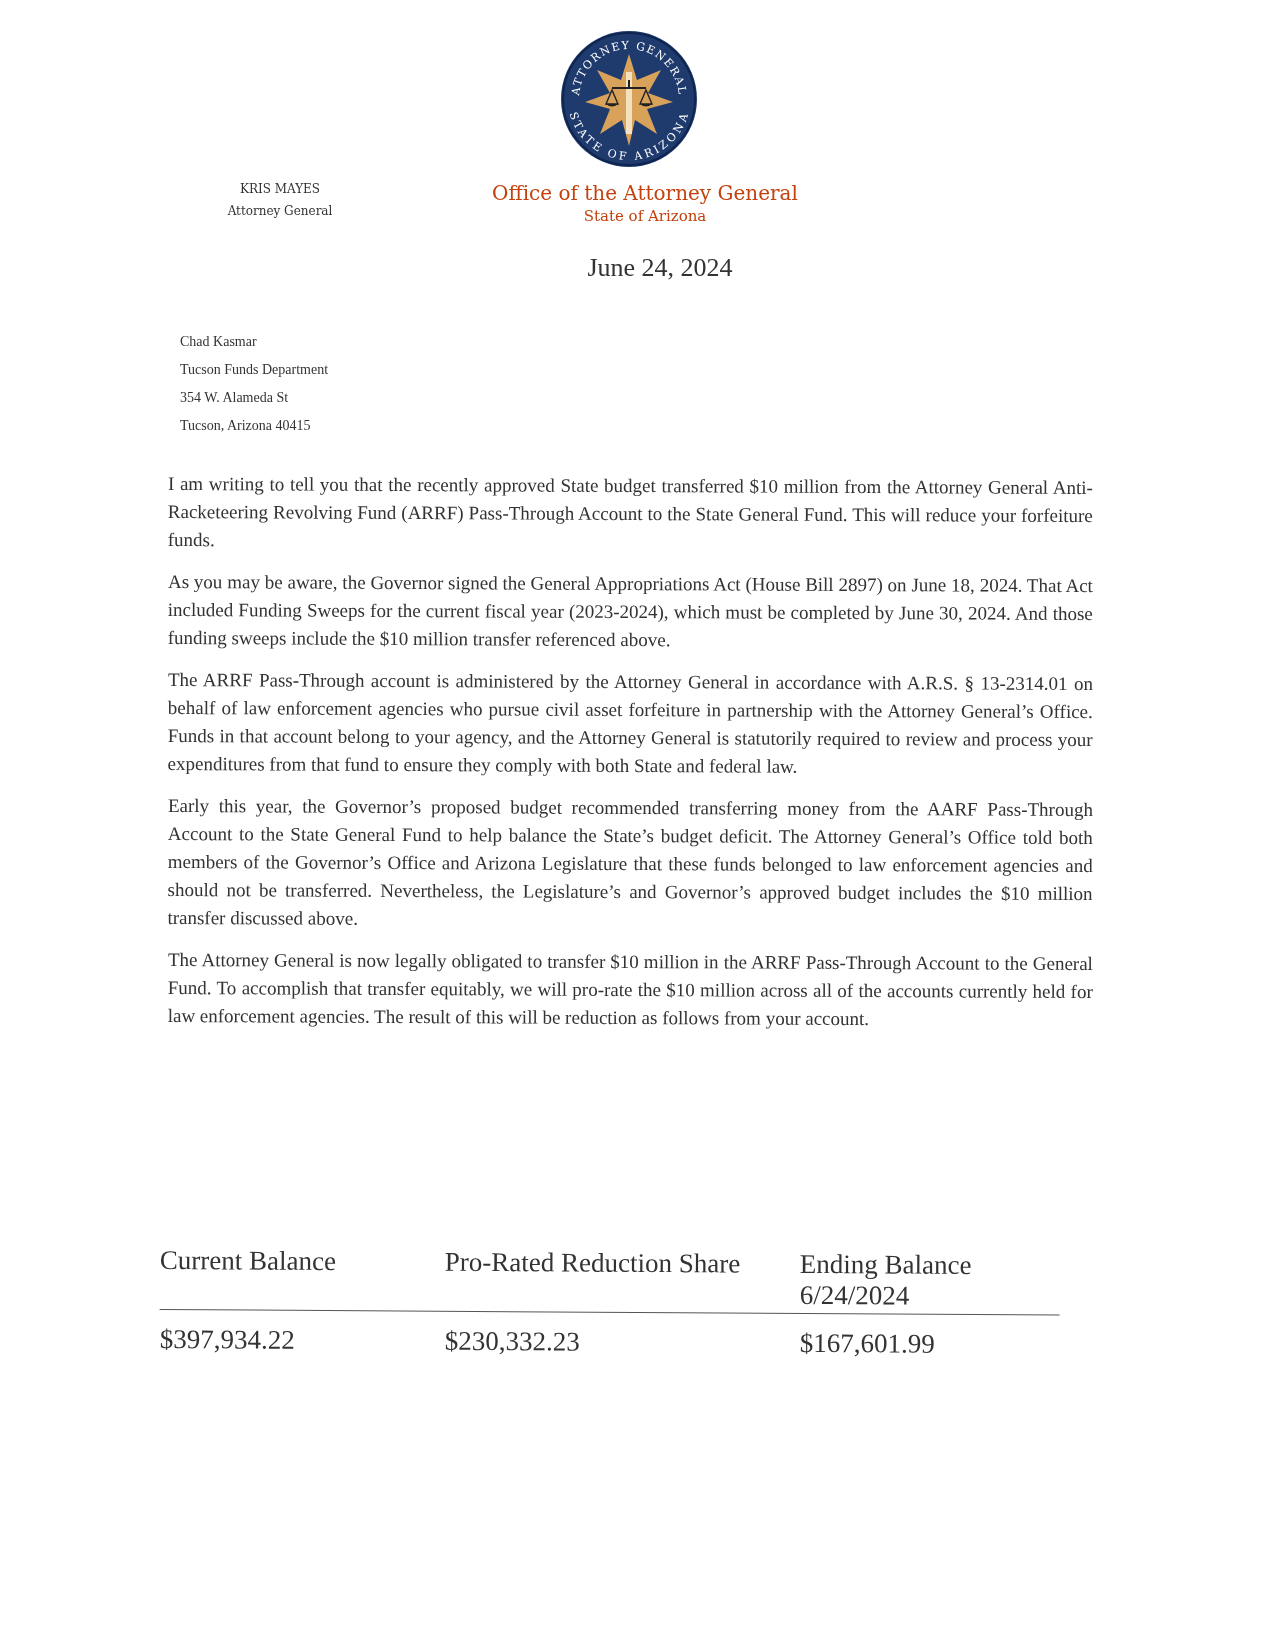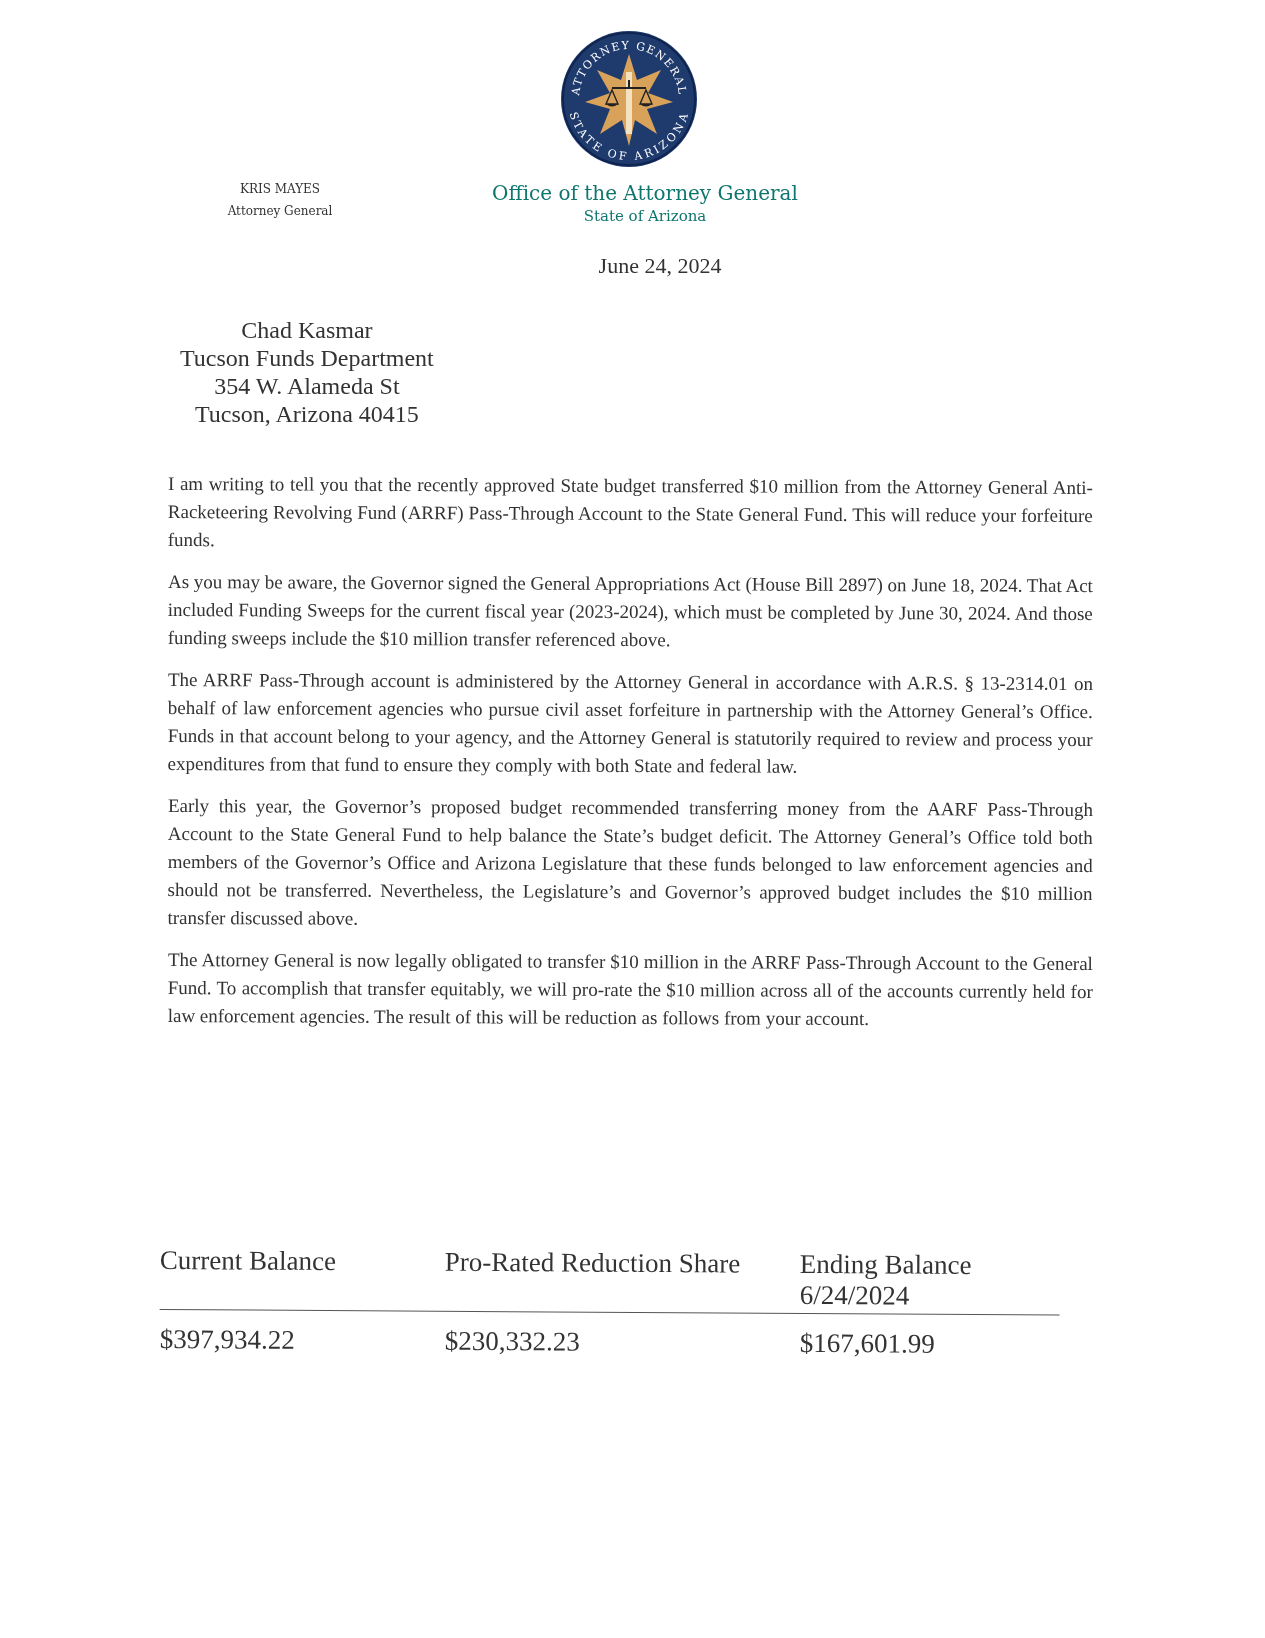--- a/index.html
+++ b/index.html
@@ -1,23 +1,23 @@
 <!DOCTYPE html>
 <html><head>
   <meta charset="utf-8">
   <style>
     html, body { margin: 0; padding: 0; background: #ffffff; }
     body { width: 1265px; height: 1638px; position: relative; overflow: hidden; color: #2b2b2b; font-family: "Liberation Serif", "DejaVu Serif", serif; }
     .seal { position: absolute; left: 560px; top: 30px; width: 138px; height: 138px; }
     .ag-name { position: absolute; left: 180px; top: 178px; width: 200px; text-align: center; font-family: "DejaVu Serif", serif; font-size: 12px; line-height: 22px; color: #333; }
-    .office { position: absolute; left: 470px; top: 180px; width: 350px; text-align: center; font-family: "DejaVu Serif", serif; color: #0f766e; }
+    .office { position: absolute; left: 470px; top: 180px; width: 350px; text-align: center; font-family: "DejaVu Serif", serif; color: #c2410c; }
     .office .t1 { font-size: 20px; line-height: 26px; }
     .office .t2 { font-size: 15px; line-height: 20px; }
-    .date { position: absolute; left: 540px; top: 253px; width: 240px; text-align: center; font-size: 22px; color: #333; }
-    .addr { position: absolute; left: 180px; top: 316px; font-size: 24px; line-height: 28px; color: #333; text-align: center; }
+    .date { position: absolute; left: 540px; top: 253px; width: 240px; text-align: center; font-size: 26px; color: #333; }
+    .addr { position: absolute; left: 180px; top: 328px; font-size: 14px; line-height: 28px; color: #333; }
     .body { position: absolute; left: 168px; top: 470px; width: 925px; font-size: 19px; line-height: 28px; text-align: justify; color: #333; }
     .body p { margin: 0 0 14px 0; transform: rotate(0.25deg); transform-origin: left top; }
     .tbl { position: absolute; left: 160px; top: 1245px; width: 900px; font-size: 27px; color: #333; }
     .tbl .hdr { display: flex; border-bottom: 1.5px solid #555; padding-bottom: 2px; transform: rotate(0.35deg); transform-origin: left top; }
     .tbl .row { display: flex; margin-top: 14px; transform: rotate(0.35deg); transform-origin: left top; }
     .c1 { width: 285px; } .c2 { width: 355px; } .c3 { width: 260px; }
   </style>
 </head>
 <body>
 

